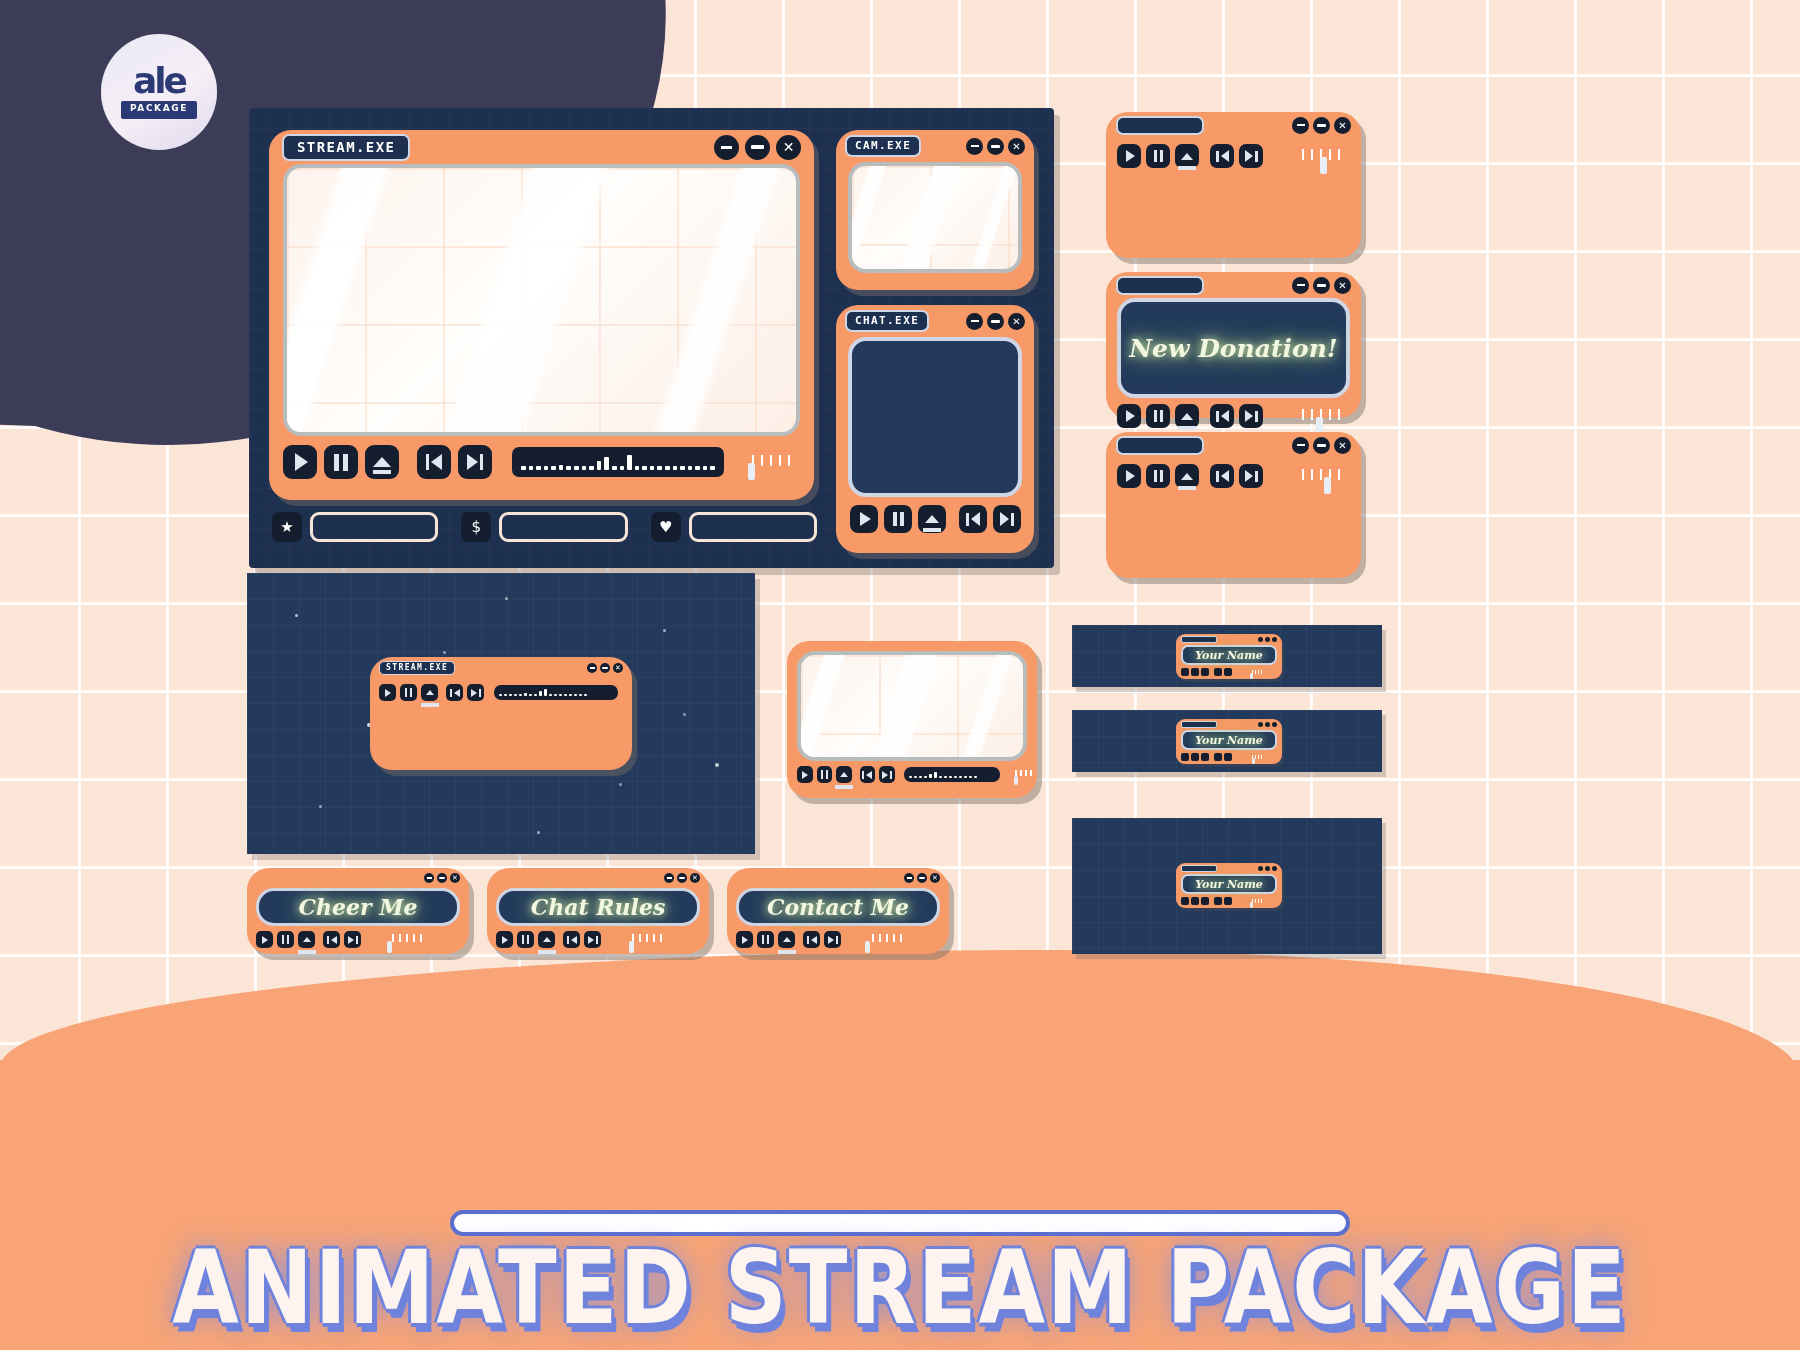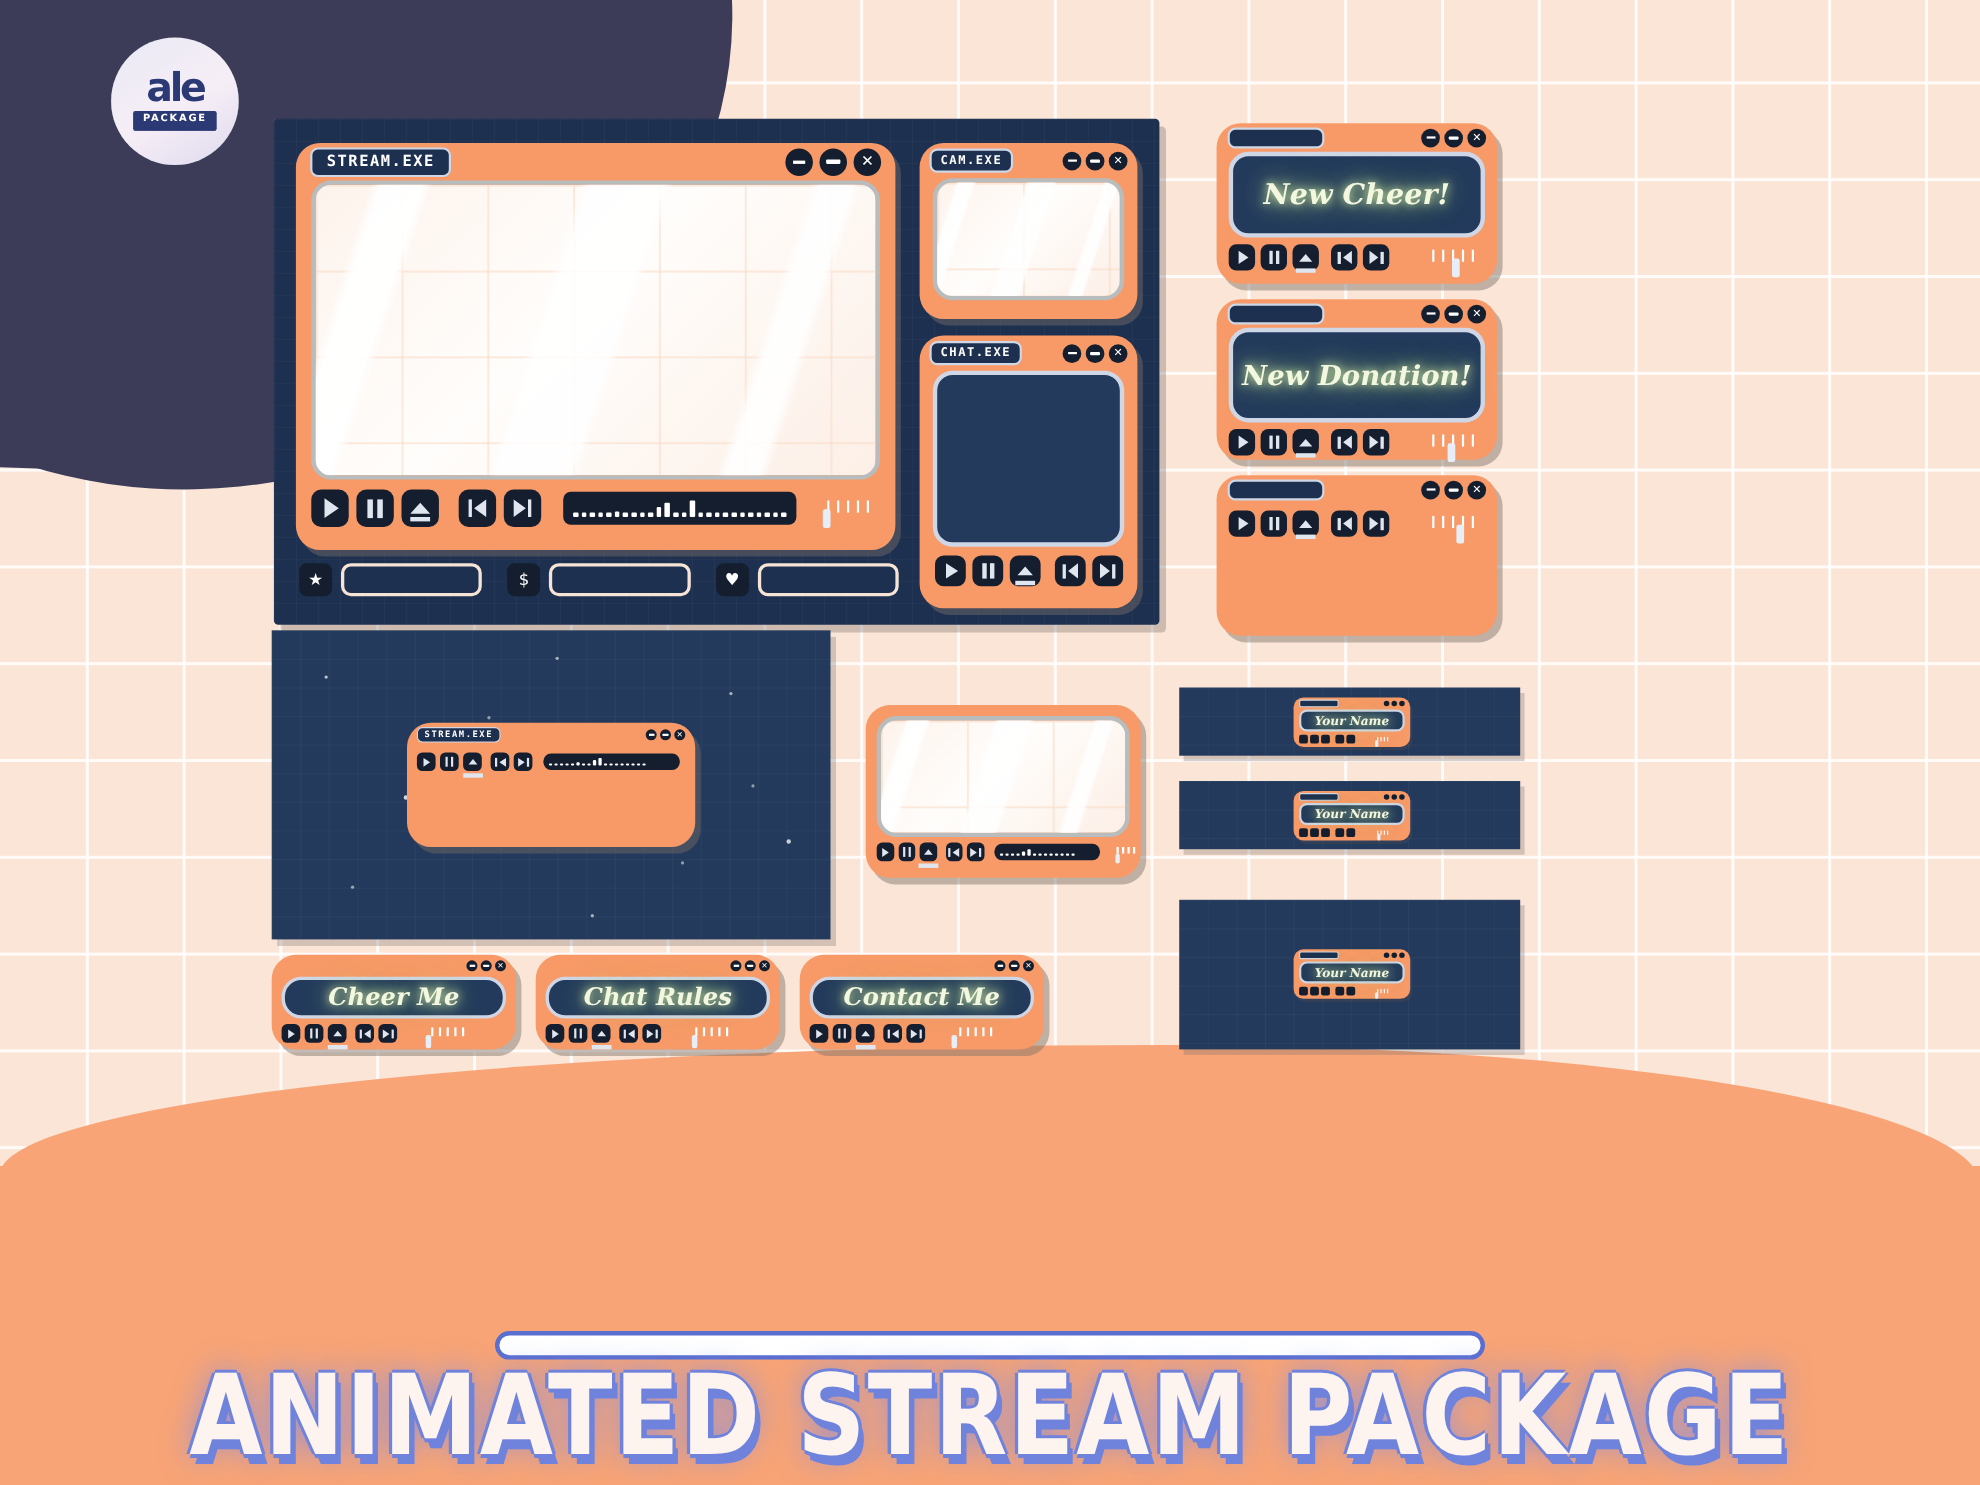--- a/index.html
+++ b/index.html
@@ -387,23 +387,20 @@
     <span class="ctrls" style="gap:4px;">
       <span class="cbtn sm min">
           <i style="width:8px;height:2px"></i>
         </span>
       <span class="cbtn sm max">
           <i style="width:9px;height:3px"></i>
         </span>
       <span class="cbtn sm close">✕</span>
     </span>
   </div>
-  <div class="screen-dark" style="margin:0 11px;height:78px;display:flex;align-items:center;justify-content:center;">
-    <span class="glow" style="font-size:26px;">New Cheer!</span>
-  </div>
   <div style="display:flex;align-items:center;padding:6px 0 0 11px;gap:5px;">
     <span class="mbtn" style="width:24px;height:24px;border-radius:7px;">
         <span class="glyph g-play" style="border-left-width:9px;border-top-width:6px;border-bottom-width:6px;margin-left:2px;"></span>
       </span>
     <span class="mbtn" style="width:24px;height:24px;border-radius:7px;">
         <span class="glyph g-pause" style="width:9px;height:12px;border-left-width:3px;border-right-width:3px;"></span>
       </span>
     <span class="mbtn" style="width:24px;height:24px;border-radius:7px;">
         <span class="glyph g-eject" style="border-bottom-width:7px;border-left-width:6px;border-right-width:6px;"></span>
       </span>
@@ -438,21 +435,21 @@
     <span class="ctrls" style="gap:4px;">
       <span class="cbtn sm min">
           <i style="width:8px;height:2px"></i>
         </span>
       <span class="cbtn sm max">
           <i style="width:9px;height:3px"></i>
         </span>
       <span class="cbtn sm close">✕</span>
     </span>
   </div>
-  <div class="screen-dark" style="margin:0 11px;height:86px;display:flex;align-items:center;justify-content:center;">
+  <div class="screen-dark" style="margin:0 11px;height:100px;display:flex;align-items:center;justify-content:center;">
     <span class="glow" style="font-size:25px;">New Donation!</span>
   </div>
   <div style="display:flex;align-items:center;padding:6px 0 0 11px;gap:5px;">
     <span class="mbtn" style="width:24px;height:24px;border-radius:7px;">
         <span class="glyph g-play" style="border-left-width:9px;border-top-width:6px;border-bottom-width:6px;margin-left:2px;"></span>
       </span>
     <span class="mbtn" style="width:24px;height:24px;border-radius:7px;">
         <span class="glyph g-pause" style="width:9px;height:12px;border-left-width:3px;border-right-width:3px;"></span>
       </span>
     <span class="mbtn" style="width:24px;height:24px;border-radius:7px;">

